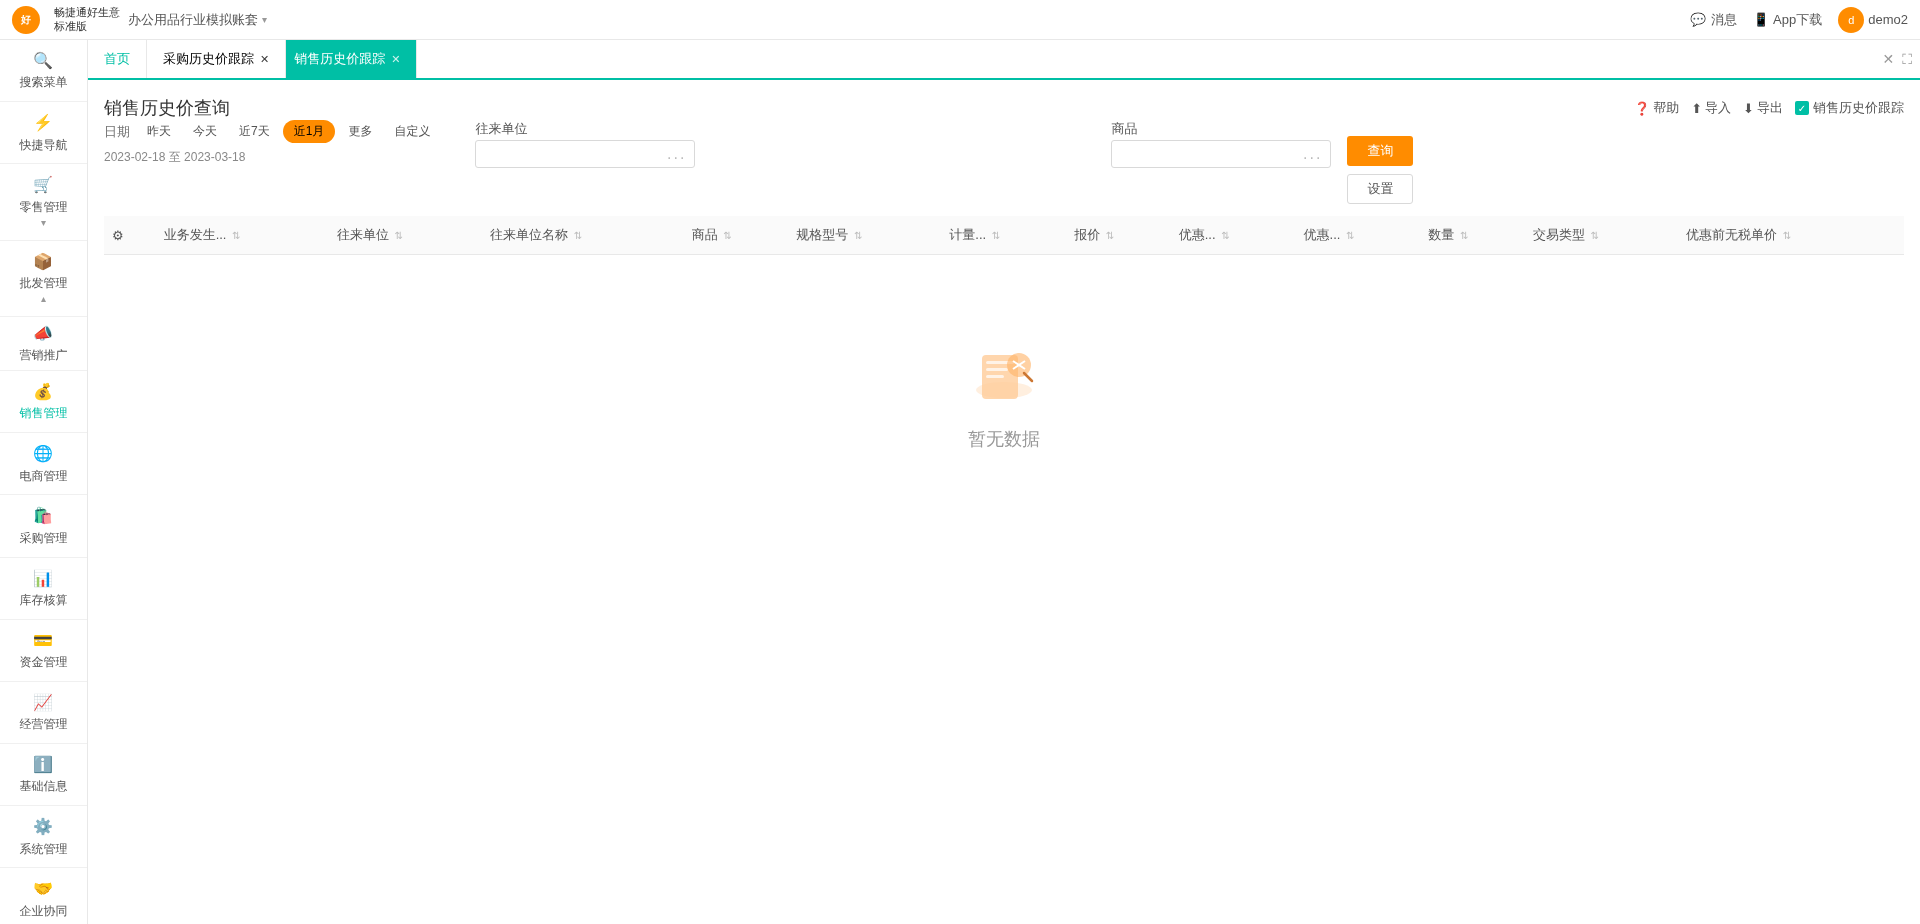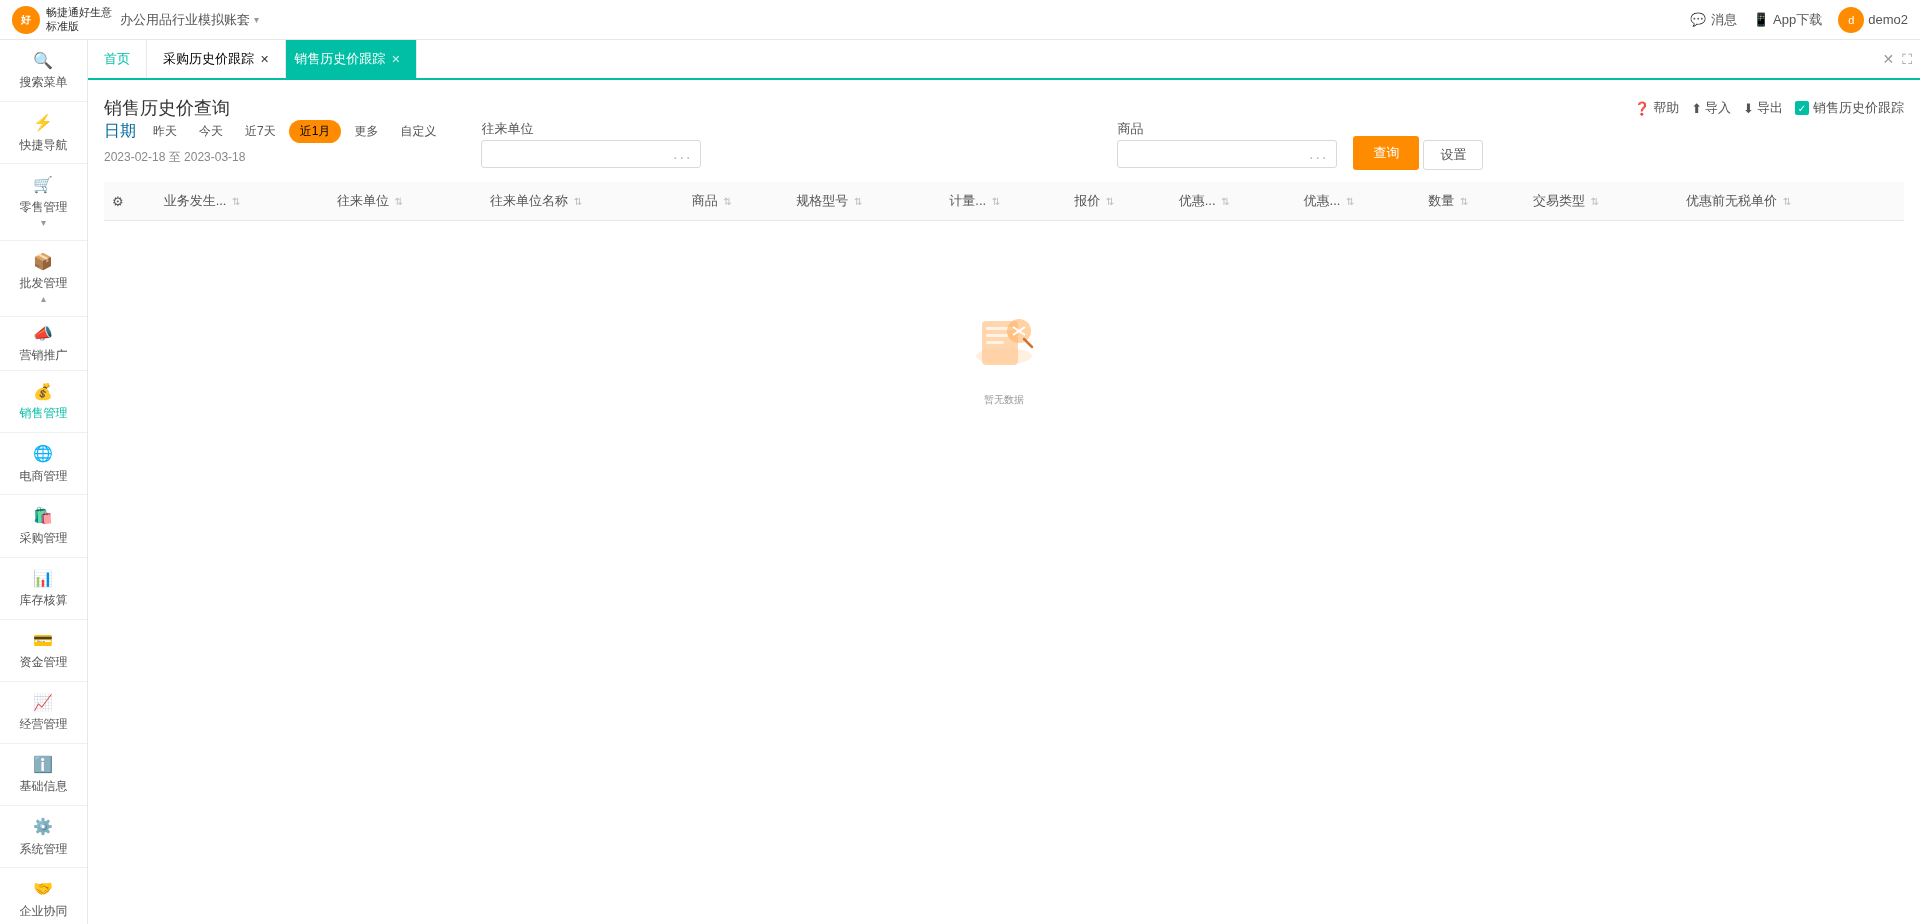--- a/index.html
+++ b/index.html
@@ -12,21 +12,21 @@
       display: flex;
       align-items: center;
       padding: 0 12px;
       border-bottom: 1px solid #e8e8e8;
       justify-content: space-between;
       flex-shrink: 0;
     }
     .top-bar-left { display: flex; align-items: center; gap: 8px; }
     .logo-area { display: flex; align-items: center; gap: 6px; }
     .logo-circle { width: 28px; height: 28px; background: #ff8c00; border-radius: 50%; display: flex; align-items: center; justify-content: center; color: #fff; font-size: 10px; font-weight: bold; }
-    .logo-text { font-size: 11px; color: #333; line-height: 1.2; }
+    .logo-text { font-size: 11px; color: #333; line-height: 1.2; margin-left: 8px; }
     .top-title { font-size: 13px; color: #555; display: flex; align-items: center; gap: 4px; }
     .top-title .arrow { color: #999; font-size: 10px; }
     .top-bar-right { display: flex; align-items: center; gap: 16px; color: #555; font-size: 13px; }
     .top-bar-right .item { display: flex; align-items: center; gap: 4px; cursor: pointer; }
     .avatar { width: 26px; height: 26px; background: #ff8c00; border-radius: 50%; display: flex; align-items: center; justify-content: center; color: #fff; font-size: 11px; }
 
     
     .main-layout { display: flex; flex: 1; overflow: hidden; }
 
     
@@ -92,21 +92,21 @@
     
     .page-title { font-size: 18px; color: #333; font-weight: 500; margin-bottom: 0; display: flex; align-items: center; justify-content: space-between; }
     .page-title-actions { display: flex; align-items: center; gap: 12px; font-size: 13px; color: #555; }
     .page-title-actions .action { display: flex; align-items: center; gap: 3px; cursor: pointer; }
     .checkbox-label { display: flex; align-items: center; gap: 4px; cursor: pointer; }
     .checkbox-teal { width: 14px; height: 14px; background: #00bfa5; border-radius: 2px; display: flex; align-items: center; justify-content: center; color: #fff; font-size: 10px; }
 
     
     .filter-bar { display: flex; align-items: flex-start; gap: 16px; margin-bottom: 12px; flex-wrap: wrap; }
     .filter-group { display: flex; flex-direction: column; gap: 4px; }
-    .filter-label { color: #0369a1; font-size: 16px; }
+    .filter-label { color: #737373; font-size: 13px; }
     .date-options { display: flex; align-items: center; gap: 4px; }
     .date-btn { padding: 2px 8px; border-radius: 3px; cursor: pointer; font-size: 12px; color: #555; border: 1px solid transparent; }
     .date-btn.active { background: #ff8c00; color: #000000; border-radius: 12px; padding: 2px 10px; }
     .date-range { font-size: 12px; color: #888; margin-top: 2px; }
     .filter-field { display: flex; flex-direction: column; gap: 2px; min-width: 200px; }
     .filter-field-label { color: #555; font-size: 13px; }
     .filter-input { display: flex; align-items: center; border: 1px solid #d9d9d9; border-radius: 3px; padding: 4px 8px; background: #fff; min-width: 220px; justify-content: space-between; }
     .filter-input .dots { color: #bbb; font-size: 16px; letter-spacing: 2px; }
     .query-btn { padding: 6px 20px; background: #ff8c00; color: #fff; border: none; border-radius: 3px; cursor: pointer; font-size: 13px; }
     .settings-btn { padding: 5px 16px; background: #fff; color: #555; border: 1px solid #d9d9d9; border-radius: 3px; cursor: pointer; font-size: 13px; margin-top: 4px; }
@@ -115,21 +115,21 @@
     .table-container { overflow-x: auto; }
     table { width: 100%; border-collapse: collapse; font-size: 13px; }
     thead tr { background: #fafafa; }
     th { padding: 10px 8px; text-align: left; color: #555; font-weight: normal; border-bottom: 1px solid #e8e8e8; white-space: nowrap; position: relative; }
     th .sort-arrows { font-size: 10px; color: #bbb; margin-left: 2px; }
     td { padding: 10px 8px; color: #333; border-bottom: 1px solid #f0f0f0; }
 
     
     .empty-state { display: flex; flex-direction: column; align-items: center; justify-content: center; padding: 80px 0; }
     .empty-icon { width: 80px; height: 80px; position: relative; margin-bottom: 12px; }
-    .empty-text { color: #999; font-size: 10px; }
+    .empty-text { color: #999; font-size: 18px; }
   </style>
 </head>
 <body>
 
 <div class="top-bar">
   <div class="top-bar-left">
     <div class="logo-area">
       <div class="logo-circle">好</div>
       <div class="logo-text">
         <div>畅捷通好生意</div>
@@ -291,21 +291,21 @@
           </div>
 
           <div class="filter-field" style="margin-left:400px;">
             <span class="filter-field-label">商品</span>
             <div class="filter-input">
               <span style="color:#bbb;font-size:13px;"></span>
               <span class="dots">...</span>
             </div>
           </div>
 
-          <div style="display:flex;flex-direction:row;gap:4px;margin-top:16px;">
+          <div style="display:flex;flex-direction:column;gap:4px;margin-top:16px;">
             <button class="query-btn">查询</button>
             <button class="settings-btn">设置</button>
           </div>
         </div>
 
         <div class="table-container">
           <table>
             <thead>
               <tr>
                 <th>

